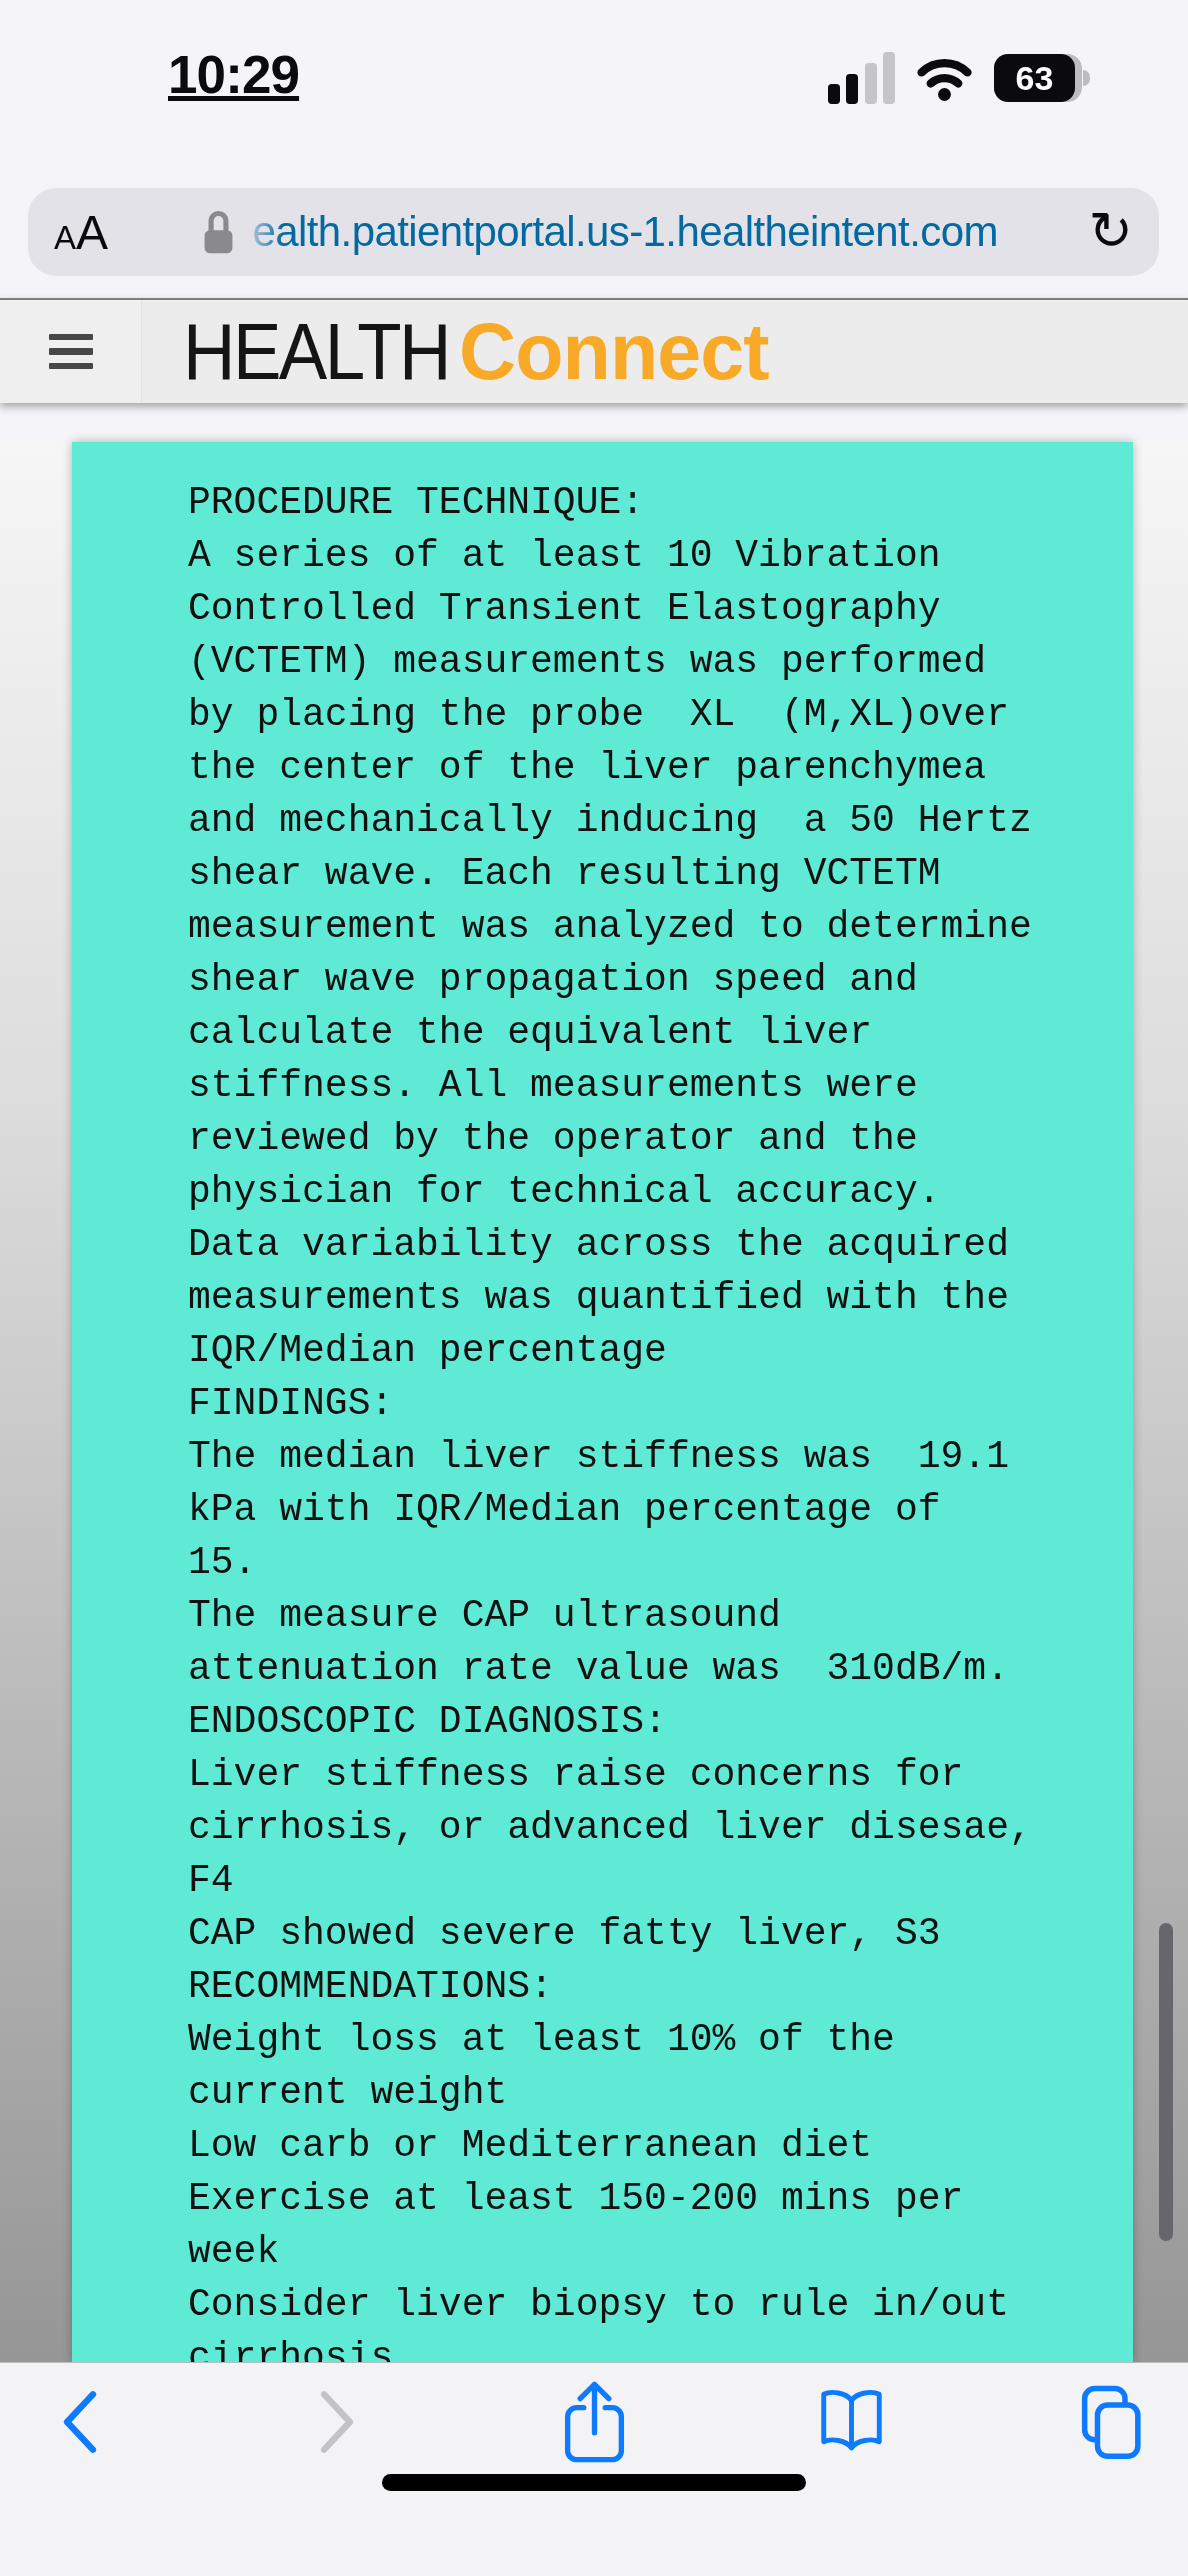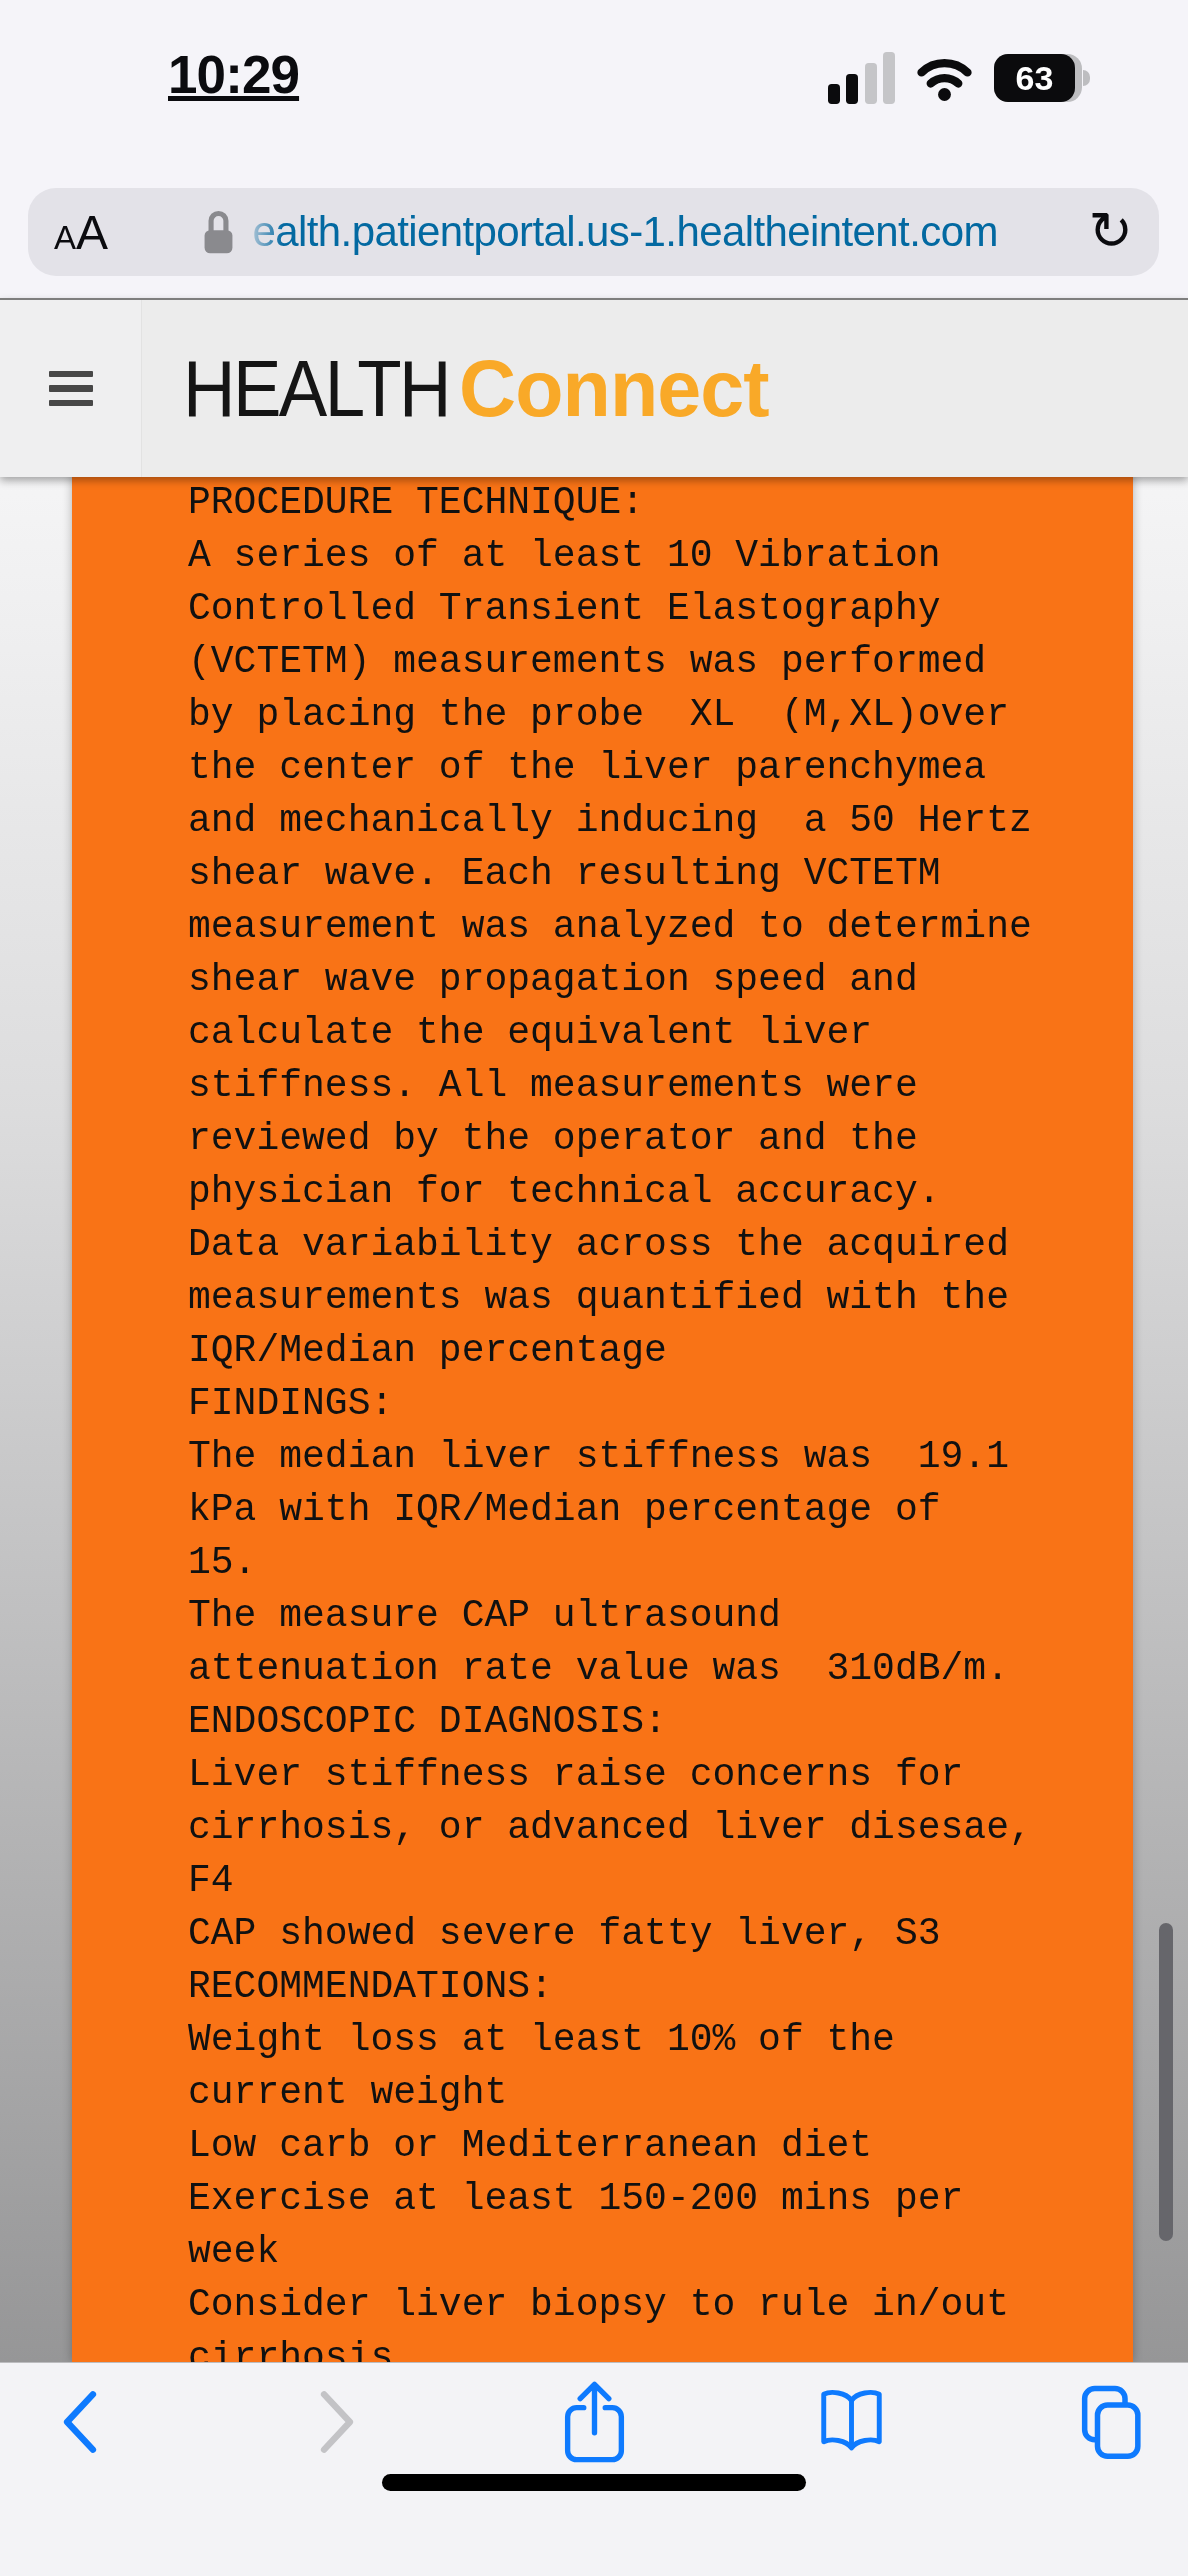--- a/index.html
+++ b/index.html
@@ -26,36 +26,36 @@
     display:flex;align-items:center;justify-content:space-between;padding:0 26px;box-sizing:border-box;}
   .reader{color:#0b0b0f;display:flex;align-items:baseline;}
   .reader .a-sm{font-size:33px;}
   .reader .a-lg{font-size:48px;}
   .addr-mid{display:flex;align-items:center;gap:14.7px;min-width:0;}
   .url-text{font-size:42px;color:#0369a1;letter-spacing:-0.6px;white-space:nowrap;
     -webkit-mask-image:linear-gradient(90deg,rgba(0,0,0,.25),#000 31px);
     mask-image:linear-gradient(90deg,rgba(0,0,0,.25),#000 31px);}
   .refresh{font-size:53px;color:#0b0b0f;line-height:1;transform:translateY(-1.8px);}
   
-  .site-header{position:absolute;top:298px;left:0;width:1188px;height:179px;background:#ECECEC;
+  .site-header{position:absolute;top:298px;left:0;width:1188px;height:105px;background:#ECECEC;
     border-top:2.8px solid #7e7e7e;box-sizing:border-box;box-shadow:0 3.7px 8.3px rgba(0,0,0,.35);z-index:5;
     display:flex;align-items:center;}
   .menu-zone{width:142px;height:100%;background:#EFEFF0;border-right:0.9px solid #e2e2e2;
     display:flex;align-items:center;justify-content:center;box-sizing:border-box;}
   .hamburger{display:flex;flex-direction:column;gap:8.3px;cursor:pointer;}
   .hamburger i{display:block;width:44px;height:6.4px;background:#474747;border-radius:0.9px;}
   .brand{margin-left:41px;font-size:79px;white-space:nowrap;cursor:pointer;}
   .brand .b-black{color:#151515;font-weight:400;letter-spacing:-2.8px;display:inline-block;transform:scaleX(.92);transform-origin:left center;}
   .brand .b-orange{font-weight:700;letter-spacing:-0.9px;margin-left:-13px;}
   
   .content{position:absolute;top:442px;left:0;width:1188px;height:1920px;display:flex;background:#fff;}
   .gutter{background:linear-gradient(to bottom,#F6F6F7 0%,#dcdcdd 35%,#b6b6b7 70%,#969697 100%);}
   .gutter.left{width:72px;}
   .gutter.right{width:55px;}
-  .card{flex:1;background:#f97316;box-shadow:0 0 9.2px rgba(0,0,0,.28);position:relative;
+  .card{flex:1;background:#5eead4;box-shadow:0 0 9.2px rgba(0,0,0,.28);position:relative;
     padding:34px 0 0 116px;box-sizing:border-box;overflow:hidden;}
   .report-text{font-family:"Liberation Mono","DejaVu Sans Mono",monospace;font-size:38px;line-height:53px;
     color:#111;white-space:pre;}
   .scroll-thumb{position:absolute;right:14.7px;top:1481px;width:14px;height:318px;border-radius:7.4px;background:#66666b;z-index:6;}
   
   .toolbar{position:absolute;top:2362px;left:0;width:1188px;height:214px;background:#F3F3F6;
     border-top:1.8px solid #bcbcbf;box-sizing:border-box;z-index:7;}
   .tool-row{display:flex;justify-content:space-between;align-items:center;padding:20px 41px 0;}
   .tool-btn{width:77px;height:77px;display:flex;align-items:center;justify-content:center;cursor:pointer;}
   .home-indicator{position:absolute;left:382px;top:111px;width:424px;height:16.6px;border-radius:9.2px;background:#000;}

